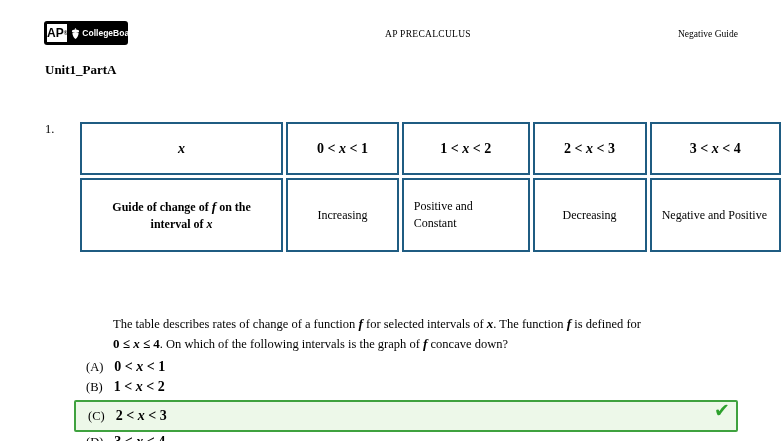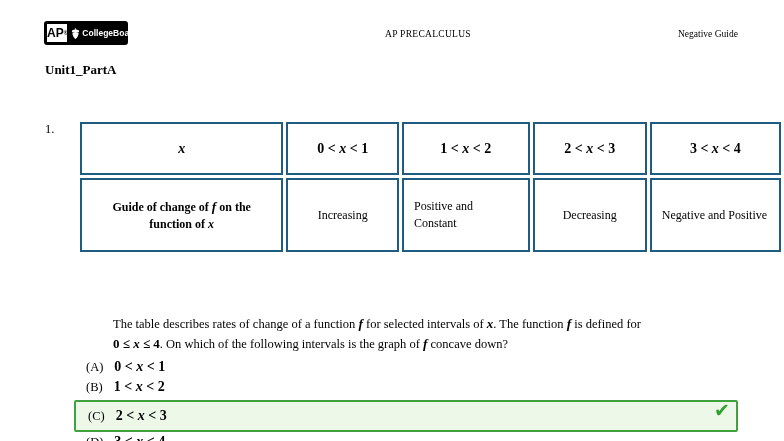--- a/index.html
+++ b/index.html
@@ -86,21 +86,21 @@
         <tr class="hdr">
       <td class="c1"><span class="mh mbi">x</span></td>
       <td class="c2"><span class="mh">0 &lt; </span><span class="mh mbi">x</span><span class="mh"> &lt; 1</span></td>
       <td class="c3"><span class="mh">1 &lt; </span><span class="mh mbi">x</span><span class="mh"> &lt; 2</span></td>
       <td class="c4"><span class="mh">2 &lt; </span><span class="mh mbi">x</span><span class="mh"> &lt; 3</span></td>
       <td class="c5"><span class="mh">3 &lt; </span><span class="mh mbi">x</span><span class="mh"> &lt; 4</span></td>
     </tr>
     <tr class="vals">
       <td class="c1 label-cell">
         <div><span>Guide of change of </span><span class="mf">f</span><span> on the</span></div>
-        <div><span>function of </span><span class="mbi">x</span></div>
+        <div><span>interval of </span><span class="mbi">x</span></div>
       </td>
       <td class="c2 center-cell">Increasing</td>
       <td class="c3 wrap-cell">Positive and Constant</td>
       <td class="c4 center-cell">Decreasing</td>
       <td class="c5 wrap-cell">Negative and Positive</td>
     </tr>
   </tbody>
     </table>
 
   <div class="prompt"><span>The table describes rates of change of a function </span><span class="seg-f">f</span><span> for selected intervals of </span><span class="seg-bi">x</span><span>. The function </span><span class="seg-f">f</span><span> is defined for </span><br><span class="seg-b">0 ≤ </span><span class="seg-bi">x</span><span class="seg-b"> ≤ 4</span><span>. On which of the following intervals is the graph of </span><span class="seg-f">f</span><span> concave down?</span></div>

